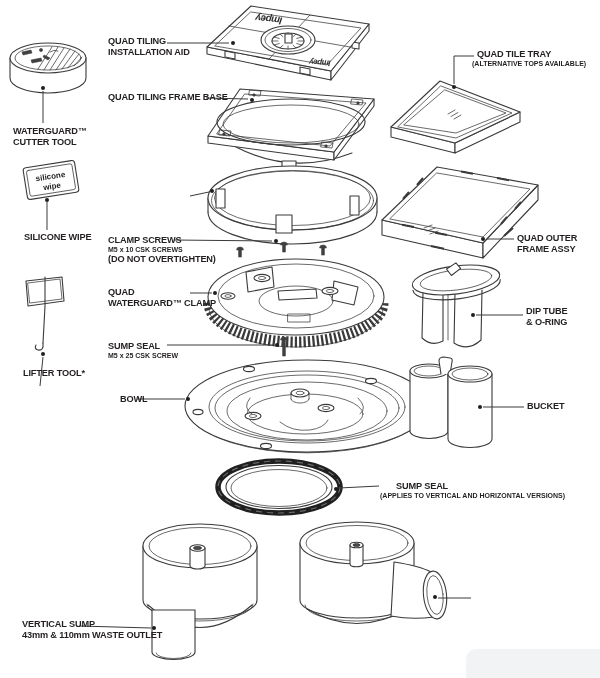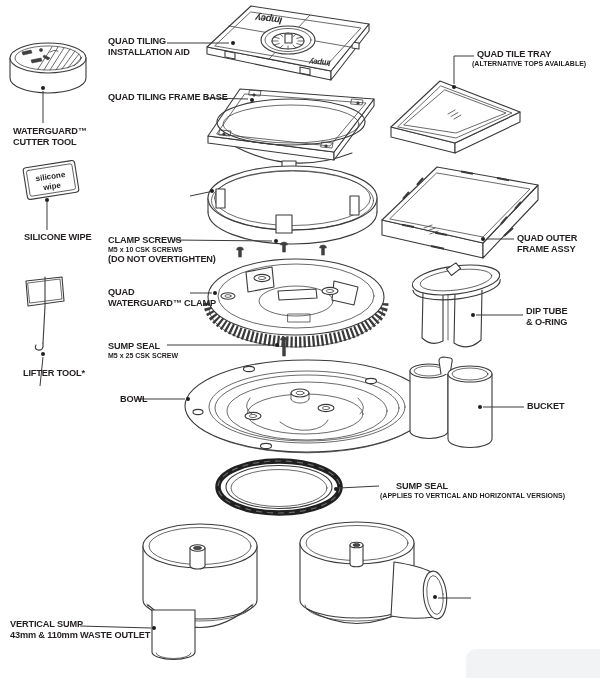--- a/index.html
+++ b/index.html
@@ -349,20 +349,20 @@
 <div class="lbl" style="left:527px;top:401px">
   <div>BUCKET</div>
 </div>
 
 <div class="lbl" style="left:380px;top:481px">
   <div style="margin-left:16px">SUMP SEAL</div>
   <div class="sub">(APPLIES TO VERTICAL AND HORIZONTAL VERSIONS)</div>
 </div>
 
 
-<div class="lbl" style="left:10px;top:619px">
+<div class="lbl" style="left:22px;top:619px">
   <div>VERTICAL SUMP</div>
   <div>43mm  &amp; 110mm WASTE OUTLET</div>
 </div>
 
 <div class="artifact"></div>
 
 </div>
 
 </body></html>

